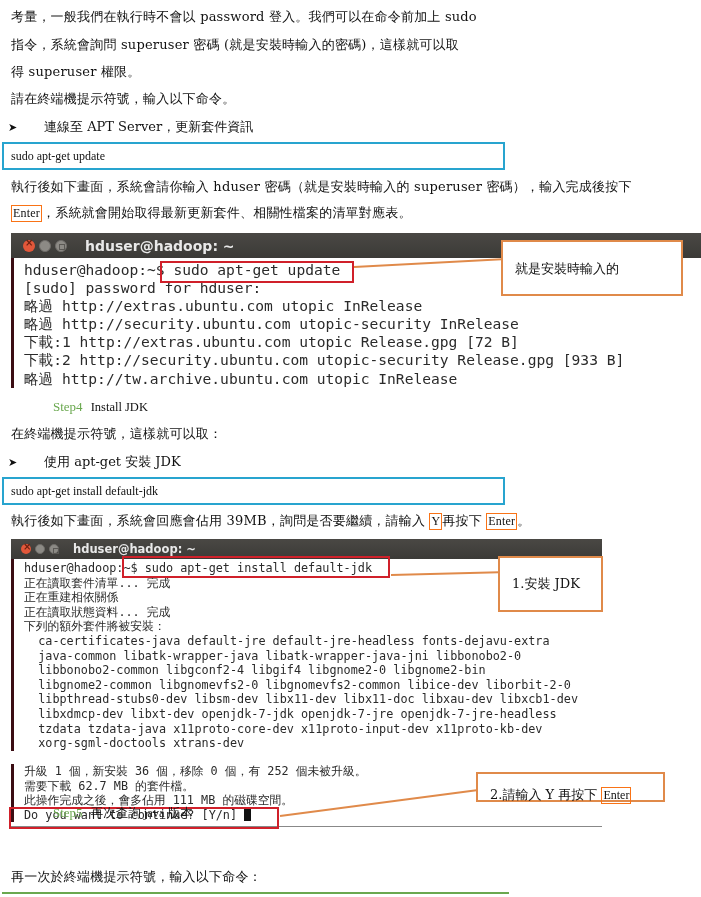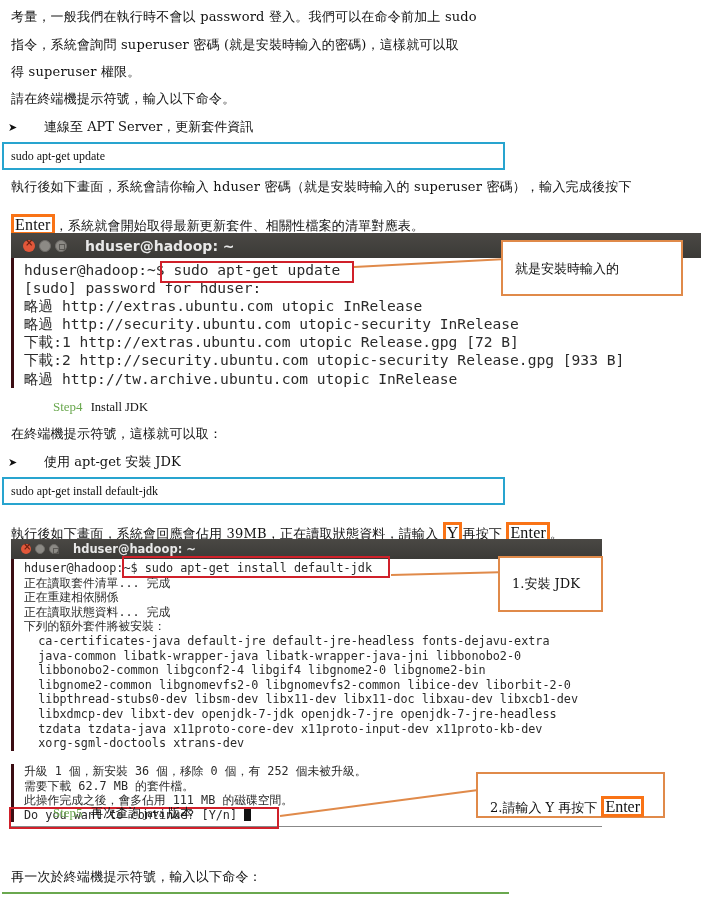--- a/index.html
+++ b/index.html
@@ -4,21 +4,21 @@
 <style>
   html, body { margin:0; padding:0; background:#ffffff; }
   body { width:701px; height:897px; position:relative; overflow:hidden;
          font-family: "DejaVu Serif", "Liberation Serif", serif; color:#111; }
   .abs { position:absolute; }
   .para { position:absolute; left:11px; font-size:13px; line-height:18px; white-space:nowrap; letter-spacing:0.2px; }
   .bullet-head { position:absolute; left:8px; font-size:13px; font-weight:normal; white-space:nowrap; }
   .bullet-head .arrow { display:inline-block; width:36px; font-size:11px; }
   .cmdbox { position:absolute; left:2px; width:503px; height:28px; border:2px solid #28a4cf; box-sizing:border-box;
             font-family:"Liberation Serif", serif; font-size:12px; line-height:24px; padding-left:7px; }
-  .key { display:inline-block; border:3px solid #f97316; padding:0 1px; line-height:15px; font-family:"Liberation Serif", serif; font-size:16px;margin-top:10px; }
+  .key { display:inline-block; border:1px solid #f97316; padding:0 1px; line-height:15px; font-family:"Liberation Serif", serif; font-size:12px; }
   .step { position:absolute; left:53px; font-size:13px; white-space:nowrap; }
   .step .lbl { color:#6aa84f; font-family:"Liberation Serif", serif; margin-right:8px; }
   .step .txt { font-family:"Liberation Serif", serif; font-size:12.5px; }
 
   
   .term { position:absolute; background:#fff; overflow:hidden; }
   .term-title { height:25px; background:linear-gradient(#4a4844,#3b3a37); color:#e9e9e9; font-family:"DejaVu Sans", sans-serif;
                 font-weight:bold; display:flex; align-items:center; }
   .tbtn { width:12px; height:12px; border-radius:50%; display:inline-block; margin-left:4px; box-sizing:border-box; }
   .tbtn.close { background:#e2573a; margin-left:12px; position:relative; }
@@ -69,21 +69,21 @@
 
 <div class="para" style="top:425px;">在終端機提示符號，這樣就可以取：</div>
 
 <div class="bullet-head" style="top:453px;">
   <span class="arrow">➤</span><span>使用 apt-get 安裝 JDK</span>
 </div>
 
 <div class="cmdbox" style="top:477px;">sudo apt-get install default-jdk</div>
 
 <div class="para" style="top:512px;">
-  <span>執行後如下畫面，系統會回應會佔用 39MB，正在讀取狀態資料，請輸入 </span><span class="key">Y</span><span>再按下 </span><span class="key">Enter</span><span>。</span>
+  <span>執行後如下畫面，系統會回應會佔用 39MB，詢問是否要繼續，請輸入 </span><span class="key">Y</span><span>再按下 </span><span class="key">Enter</span><span>。</span>
 </div>
 
 <div class="term" style="left:11px; top:539px; width:591px; height:287px; border-bottom:1px solid #888;">
   <div class="term-title" style="height:20px; font-size:11.5px;">
     <span class="tbtn close" style="width:10px;height:10px;margin-left:10px;"></span>
     <span class="tbtn min" style="width:10px;height:10px;"></span>
     <span class="tbtn max" style="width:10px;height:10px;"></span>
     <span style="margin-left:14px;">hduser@hadoop: ~</span>
   </div>
   <div class="term-body" style="font-size:11.8px; line-height:14.6px; padding-top:2px;"><div><span>hduser@hadoop:~$</span><span> sudo apt-get install default-jdk</span></div><div>正在讀取套件清單... 完成</div><div>正在重建相依關係</div><div>正在讀取狀態資料... 完成</div><div>下列的額外套件將被安裝：</div><div>  ca-certificates-java default-jre default-jre-headless fonts-dejavu-extra</div><div>  java-common libatk-wrapper-java libatk-wrapper-java-jni libbonobo2-0</div><div>  libbonobo2-common libgconf2-4 libgif4 libgnome2-0 libgnome2-bin</div><div>  libgnome2-common libgnomevfs2-0 libgnomevfs2-common libice-dev liborbit-2-0</div><div>  libpthread-stubs0-dev libsm-dev libx11-dev libx11-doc libxau-dev libxcb1-dev</div><div>  libxdmcp-dev libxt-dev openjdk-7-jdk openjdk-7-jre openjdk-7-jre-headless</div><div>  tzdata tzdata-java x11proto-core-dev x11proto-input-dev x11proto-kb-dev</div><div>  xorg-sgml-doctools xtrans-dev</div></div>
@@ -91,21 +91,21 @@
 
 <div class="abs" style="left:11px; top:752px; width:591px; height:12px; background:#fff;"></div>
 <div class="term-body abs" style="left:11px; top:764px; width:588px; font-size:11.8px; line-height:14.6px; background:#fff;"><div>升級 1 個，新安裝 36 個，移除 0 個，有 252 個未被升級。</div><div>需要下載 62.7 MB 的套件檔。</div><div>此操作完成之後，會多佔用 111 MB 的磁碟空間。</div><div><span>Do you want to continue? [Y/n] </span><span style="display:inline-block; width:7px; height:13px; background:#111; vertical-align:-2px;"></span></div></div>
 
 <div class="redbox" style="left:122px; top:556px; width:268px; height:22px;"></div>
 <div class="line" style="left:391px; top:574px; width:108px; transform:rotate(-1.5deg);"></div>
 <div class="callout" style="left:498px; top:556px; width:105px; height:56px; padding:17px 0 0 12px;">1.安裝 JDK</div>
 
 <div class="redbox" style="left:9px; top:807px; width:270px; height:22px;"></div>
 <div class="line" style="left:280px; top:815px; width:200px; transform:rotate(-7.5deg);"></div>
-<div class="callout" style="left:476px; top:772px; width:189px; height:46px; padding:12px 0 0 12px;">
+<div class="callout" style="left:476px; top:772px; width:189px; height:30px; padding:12px 0 0 12px;">
   <span>2.請輸入 Y 再按下 </span><span class="key">Enter</span>
 </div>
 
 <div class="step" style="top:805px;">
   <span class="lbl">Step5</span><span class="txt">再次查詢 java 版本</span>
 </div>
 
 <div class="para" style="top:868px;">再一次於終端機提示符號，輸入以下命令：</div>
 <div class="abs" style="left:2px; top:892px; width:507px; height:2px; background:#6aa84f;"></div>
 

